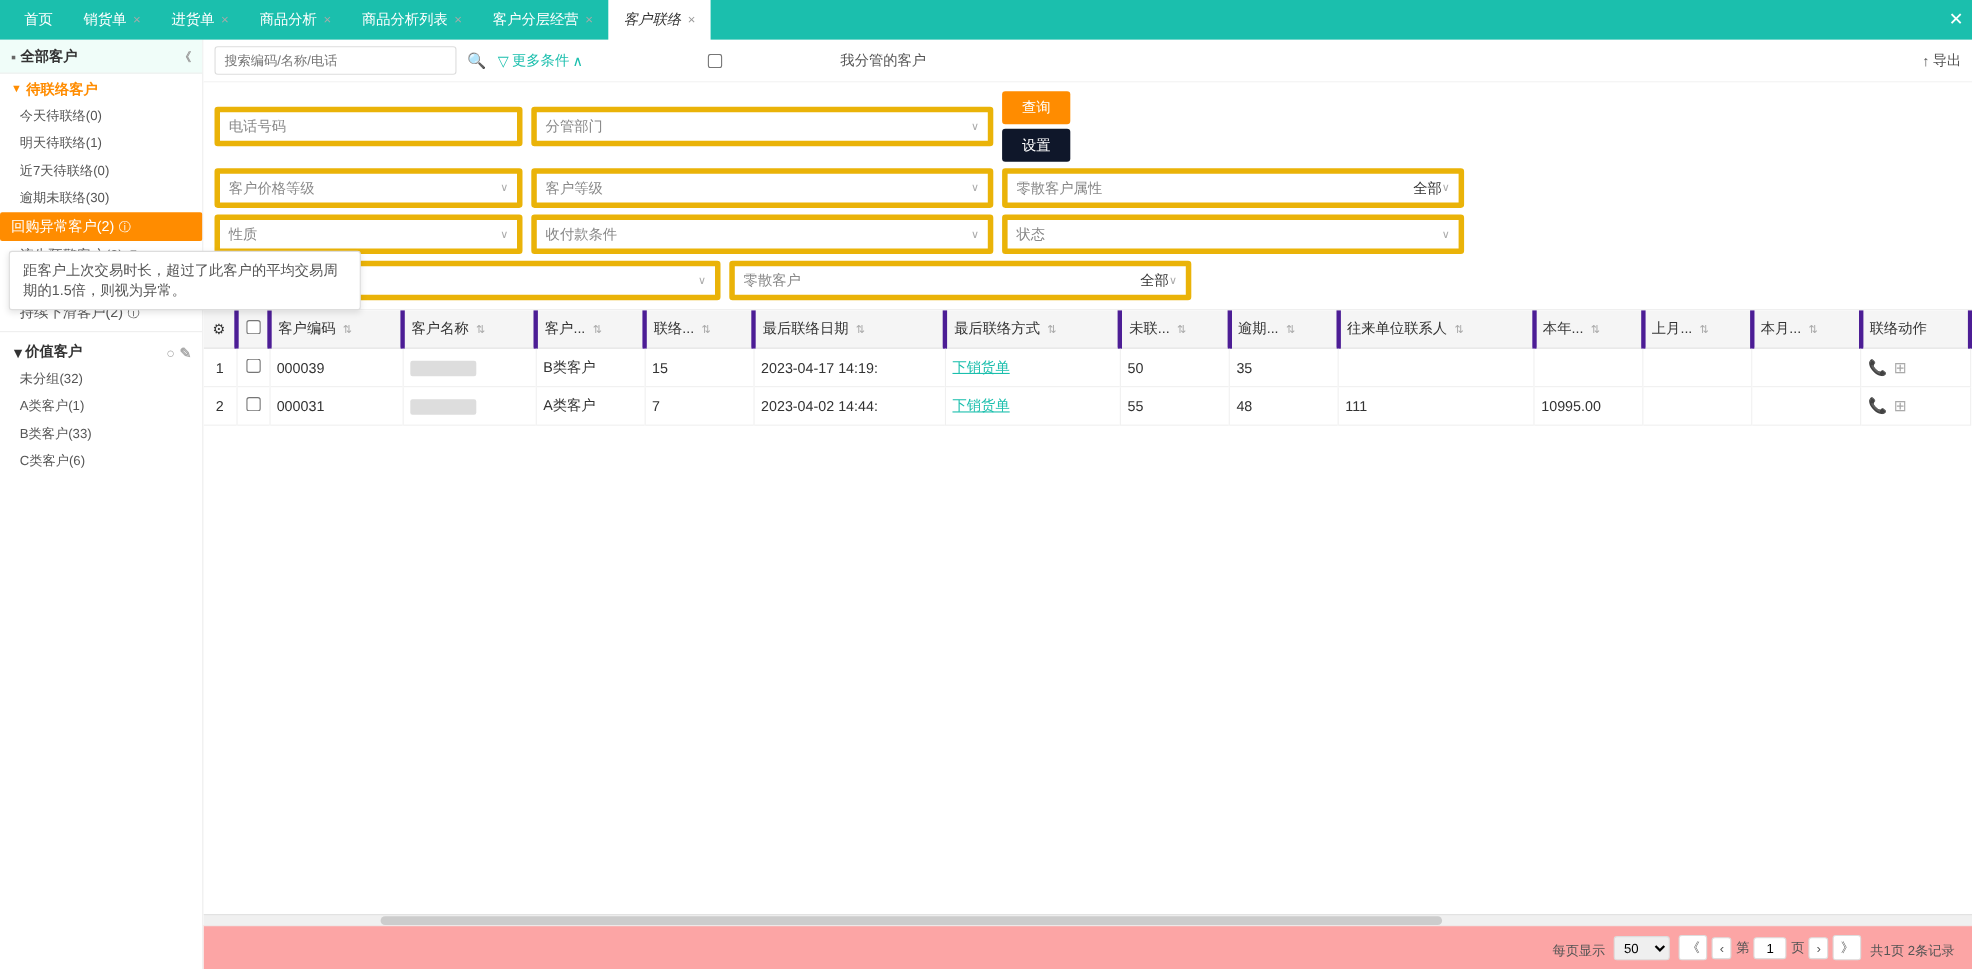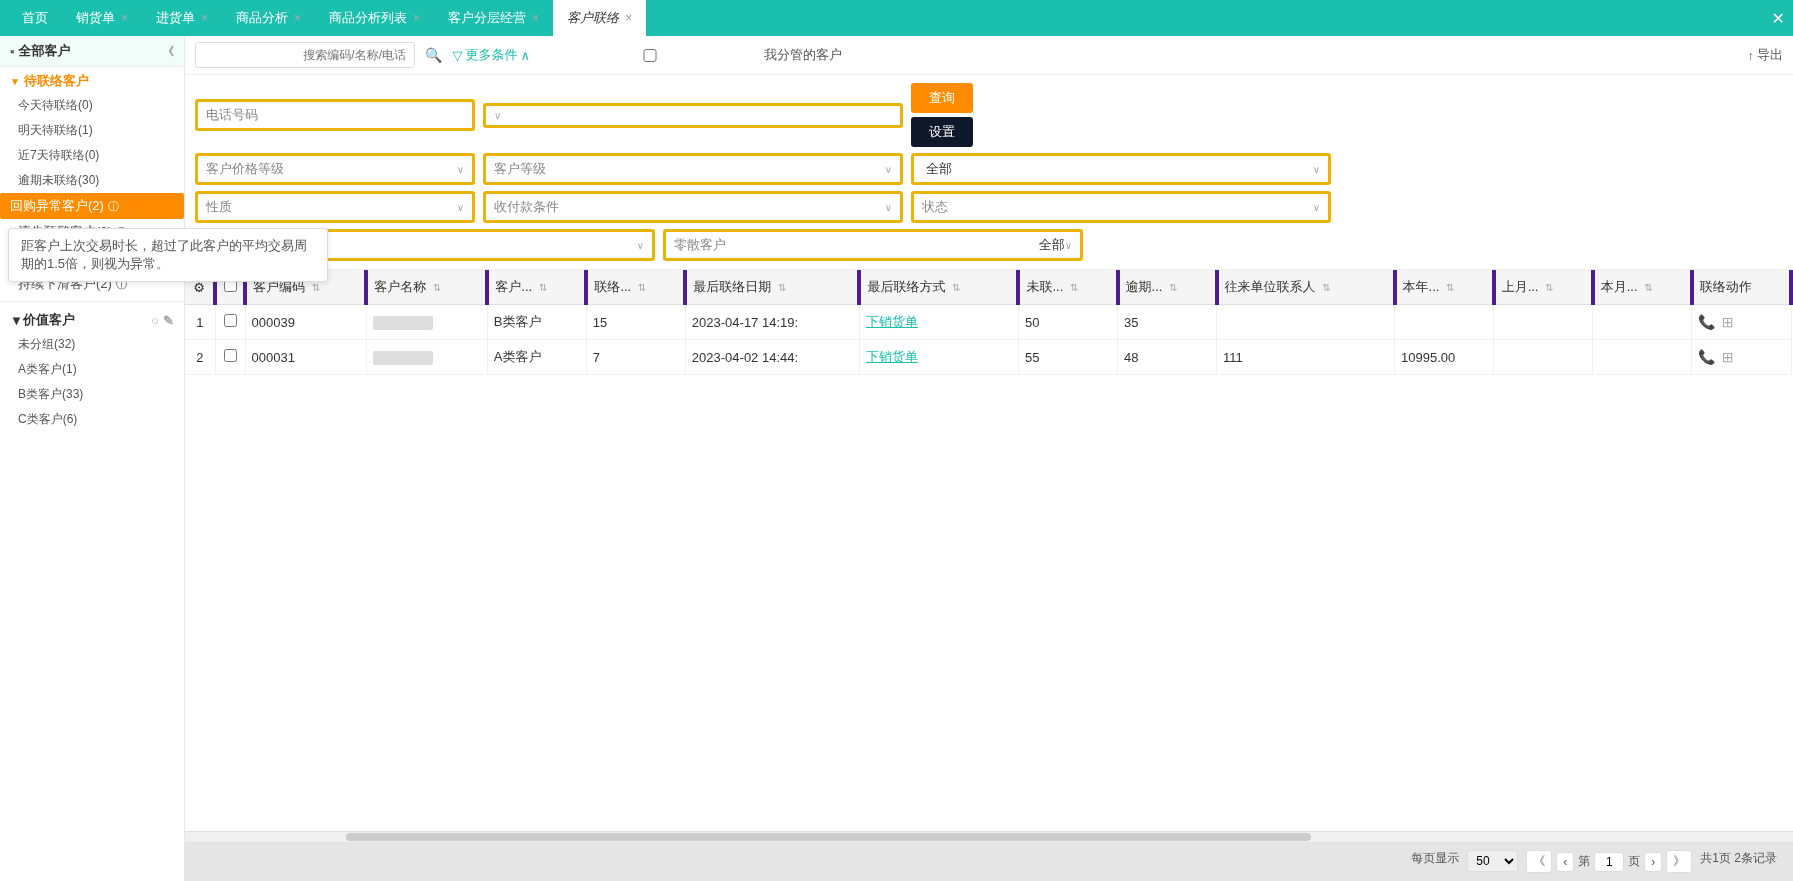--- a/index.html
+++ b/index.html
@@ -199,21 +199,21 @@
       align-items: center;
       gap: 8px;
       margin-bottom: 6px;
     }
     .adv-row:last-child { margin-bottom: 0; }
     .adv-field {
       display: flex;
       align-items: center;
       flex: 1;
       min-width: 0;
-      border: 3px solid #eab308;
+      border: 5px solid #eab308;
       border-radius: 3px;
       padding: 4px 8px;
       font-size: 12px;
       color: #333;
       cursor: pointer;
       background: #fff;
       position: relative;
     }
     .adv-field .field-label { color: #888; flex: 1; }
     .adv-field .dropdown-arrow { color: #aaa; font-size: 10px; }
@@ -315,24 +315,24 @@
       background: #ddd;
       border-radius: 2px;
       vertical-align: middle;
     }
 
     
     .bottom-bar {
       border-top: 1px solid #eee;
       padding: 8px 16px;
       display: flex;
-      align-items: flex-start;
+      align-items: flex-end;
       justify-content: flex-end;
       gap: 8px;
-      background: #e5e5e5;
+      background: #fca5a5;
     }
     .page-size-label { font-size: 12px; color: #555; }
     .page-size-select {
       border: 1px solid #ddd;
       border-radius: 3px;
       padding: 2px 4px;
       font-size: 12px;
       cursor: pointer;
     }
     .page-nav { display: flex; align-items: center; gap: 4px; }
@@ -453,21 +453,21 @@
     </div>
     <div class="sidebar-item">未分组(32)</div>
     <div class="sidebar-item">A类客户(1)</div>
     <div class="sidebar-item">B类客户(33)</div>
     <div class="sidebar-item">C类客户(6)</div>
   </div>
 
   <div class="content-area">
 
     <div class="filter-bar">
-      <input type="text" style="width: 220px; text-align: right;" placeholder="搜索编码/名称/电话">
+      <input type="text" style="width: 220px;" placeholder="搜索编码/名称/电话">
       <span class="filter-search-btn">🔍</span>
       <span class="more-conditions">
         <span>▽</span>
         <span>更多条件</span>
         <span>∧</span>
       </span>
       <label class="my-customers-check">
         <input type="checkbox" style="">
         <span>我分管的客户</span>
       </label>
@@ -477,38 +477,40 @@
       </div>
     </div>
 
     <div class="adv-filters">
 
       <div class="adv-row">
         <div class="adv-field" style="max-width:280px;">
           <span class="field-label">电话号码</span>
         </div>
         <div class="adv-field" style="flex:2;max-width:420px;">
+          <span class="field-label">分管部门</span>
           <span class="dropdown-arrow">∨</span>
         </div>
         <div class="btn-group-right">
           <button class="query-btn">查询</button>
           <button class="settings-btn">设置</button>
         </div>
       </div>
 
       <div class="adv-row">
         <div class="adv-field" style="max-width:280px;">
           <span class="field-label">客户价格等级</span>
           <span class="dropdown-arrow">∨</span>
         </div>
         <div class="adv-field" style="flex:2;max-width:420px;">
           <span class="field-label">客户等级</span>
           <span class="dropdown-arrow">∨</span>
         </div>
         <div class="adv-field" style="flex:2;max-width:420px;align-items:center;">
+          <span class="field-label">零散客户属性</span>
           <span style="margin-left:4px;color:#333;">全部</span>
           <span class="dropdown-arrow" style="margin-left:auto;">∨</span>
         </div>
         <div style="width:120px;"></div>
       </div>
 
       <div class="adv-row">
         <div class="adv-field" style="max-width:280px;">
           <span class="field-label">性质</span>
           <span class="dropdown-arrow">∨</span>

